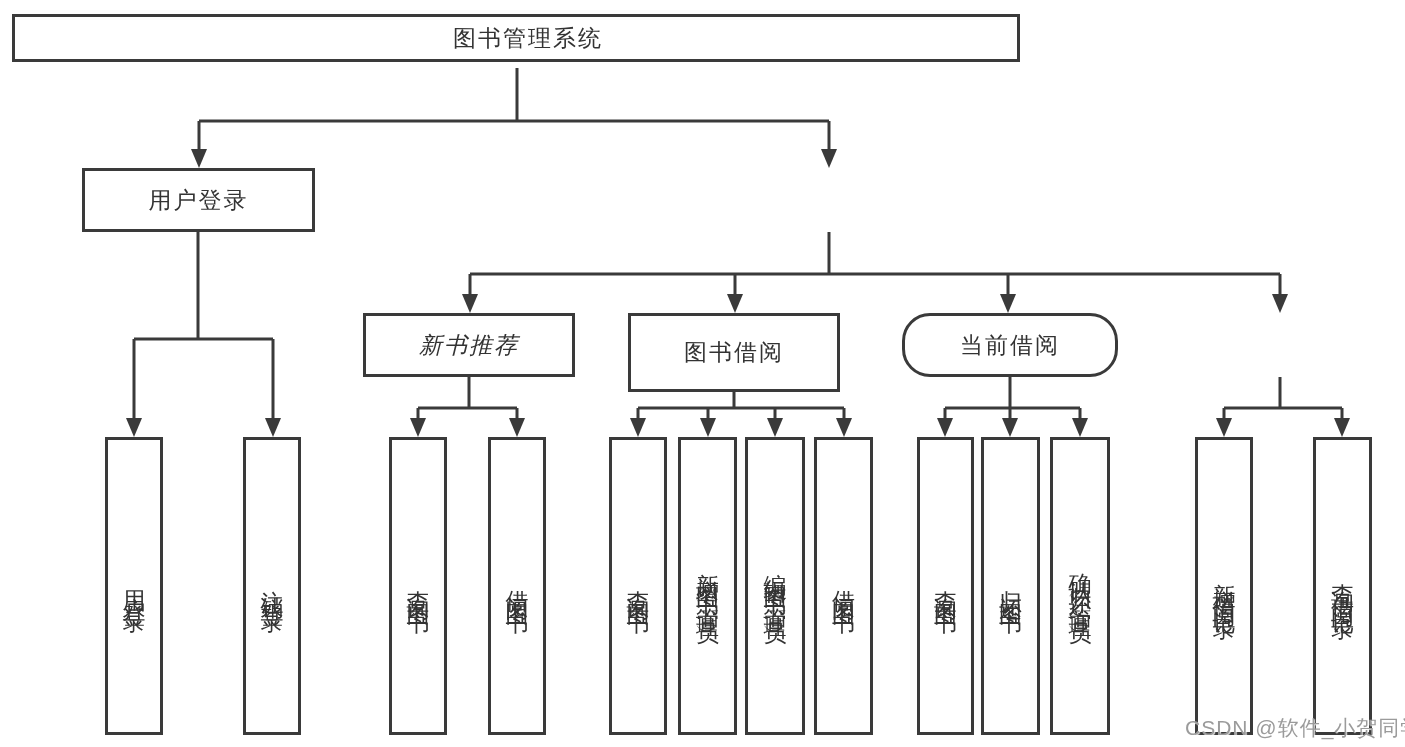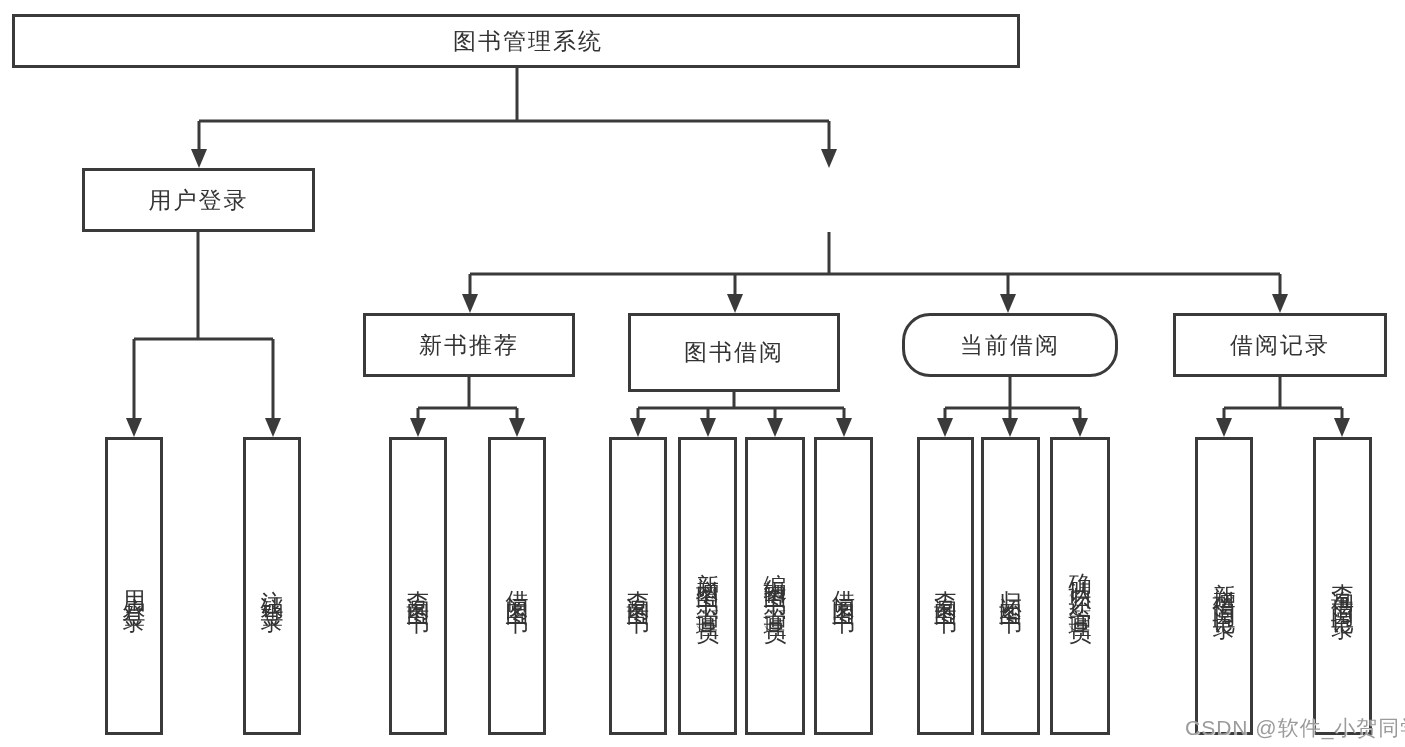--- a/index.html
+++ b/index.html
@@ -98,39 +98,36 @@
       <polygon points="767,418 783,418 775,437"></polygon>
       <polygon points="836,418 852,418 844,437"></polygon>
       <polygon points="937,418 953,418 945,437"></polygon>
       <polygon points="1002,418 1018,418 1010,437"></polygon>
       <polygon points="1072,418 1088,418 1080,437"></polygon>
       <polygon points="1216,418 1232,418 1224,437"></polygon>
       <polygon points="1334,418 1350,418 1342,437"></polygon>
     </g>
   </svg>
 
-  <div class="node" style="left:12px;top:14px;width:1008px;height:54px;padding-left:24px;">
+  <div class="node" style="left:12px;top:14px;width:1008px;height:48px;padding-left:24px;">
     <span>图书管理系统</span>
   </div>
 
   <div class="node" style="left:82px;top:168px;width:233px;height:64px;">
     <span>用户登录</span>
   </div>
 
-  <div class="node" style="left:363px;top:313px;width:212px;height:64px;">
+  <div class="node" style="left:363px;top:313px;width:212px;height:64px;font-style:italic;">
     <span>新书推荐</span>
   </div>
   <div class="node" style="left:628px;top:313px;width:212px;height:79px;">
     <span>图书借阅</span>
   </div>
   <div class="node" style="left:902px;top:313px;width:216px;height:64px;border-radius:28px;">
     <span>当前借阅</span>
-  </div>
-  <div class="node" style="left:1173px;top:313px;width:214px;height:64px;">
-    <span>借阅记录</span>
   </div>
 
   <div class="leaf" style="left:105px;width:58px;">
     <span class="vtext">用户登录</span>
   </div>
   <div class="leaf" style="left:243px;width:58px;">
     <span class="vtext">注销登录</span>
   </div>
 
   <div class="leaf" style="left:389px;width:58px;">

